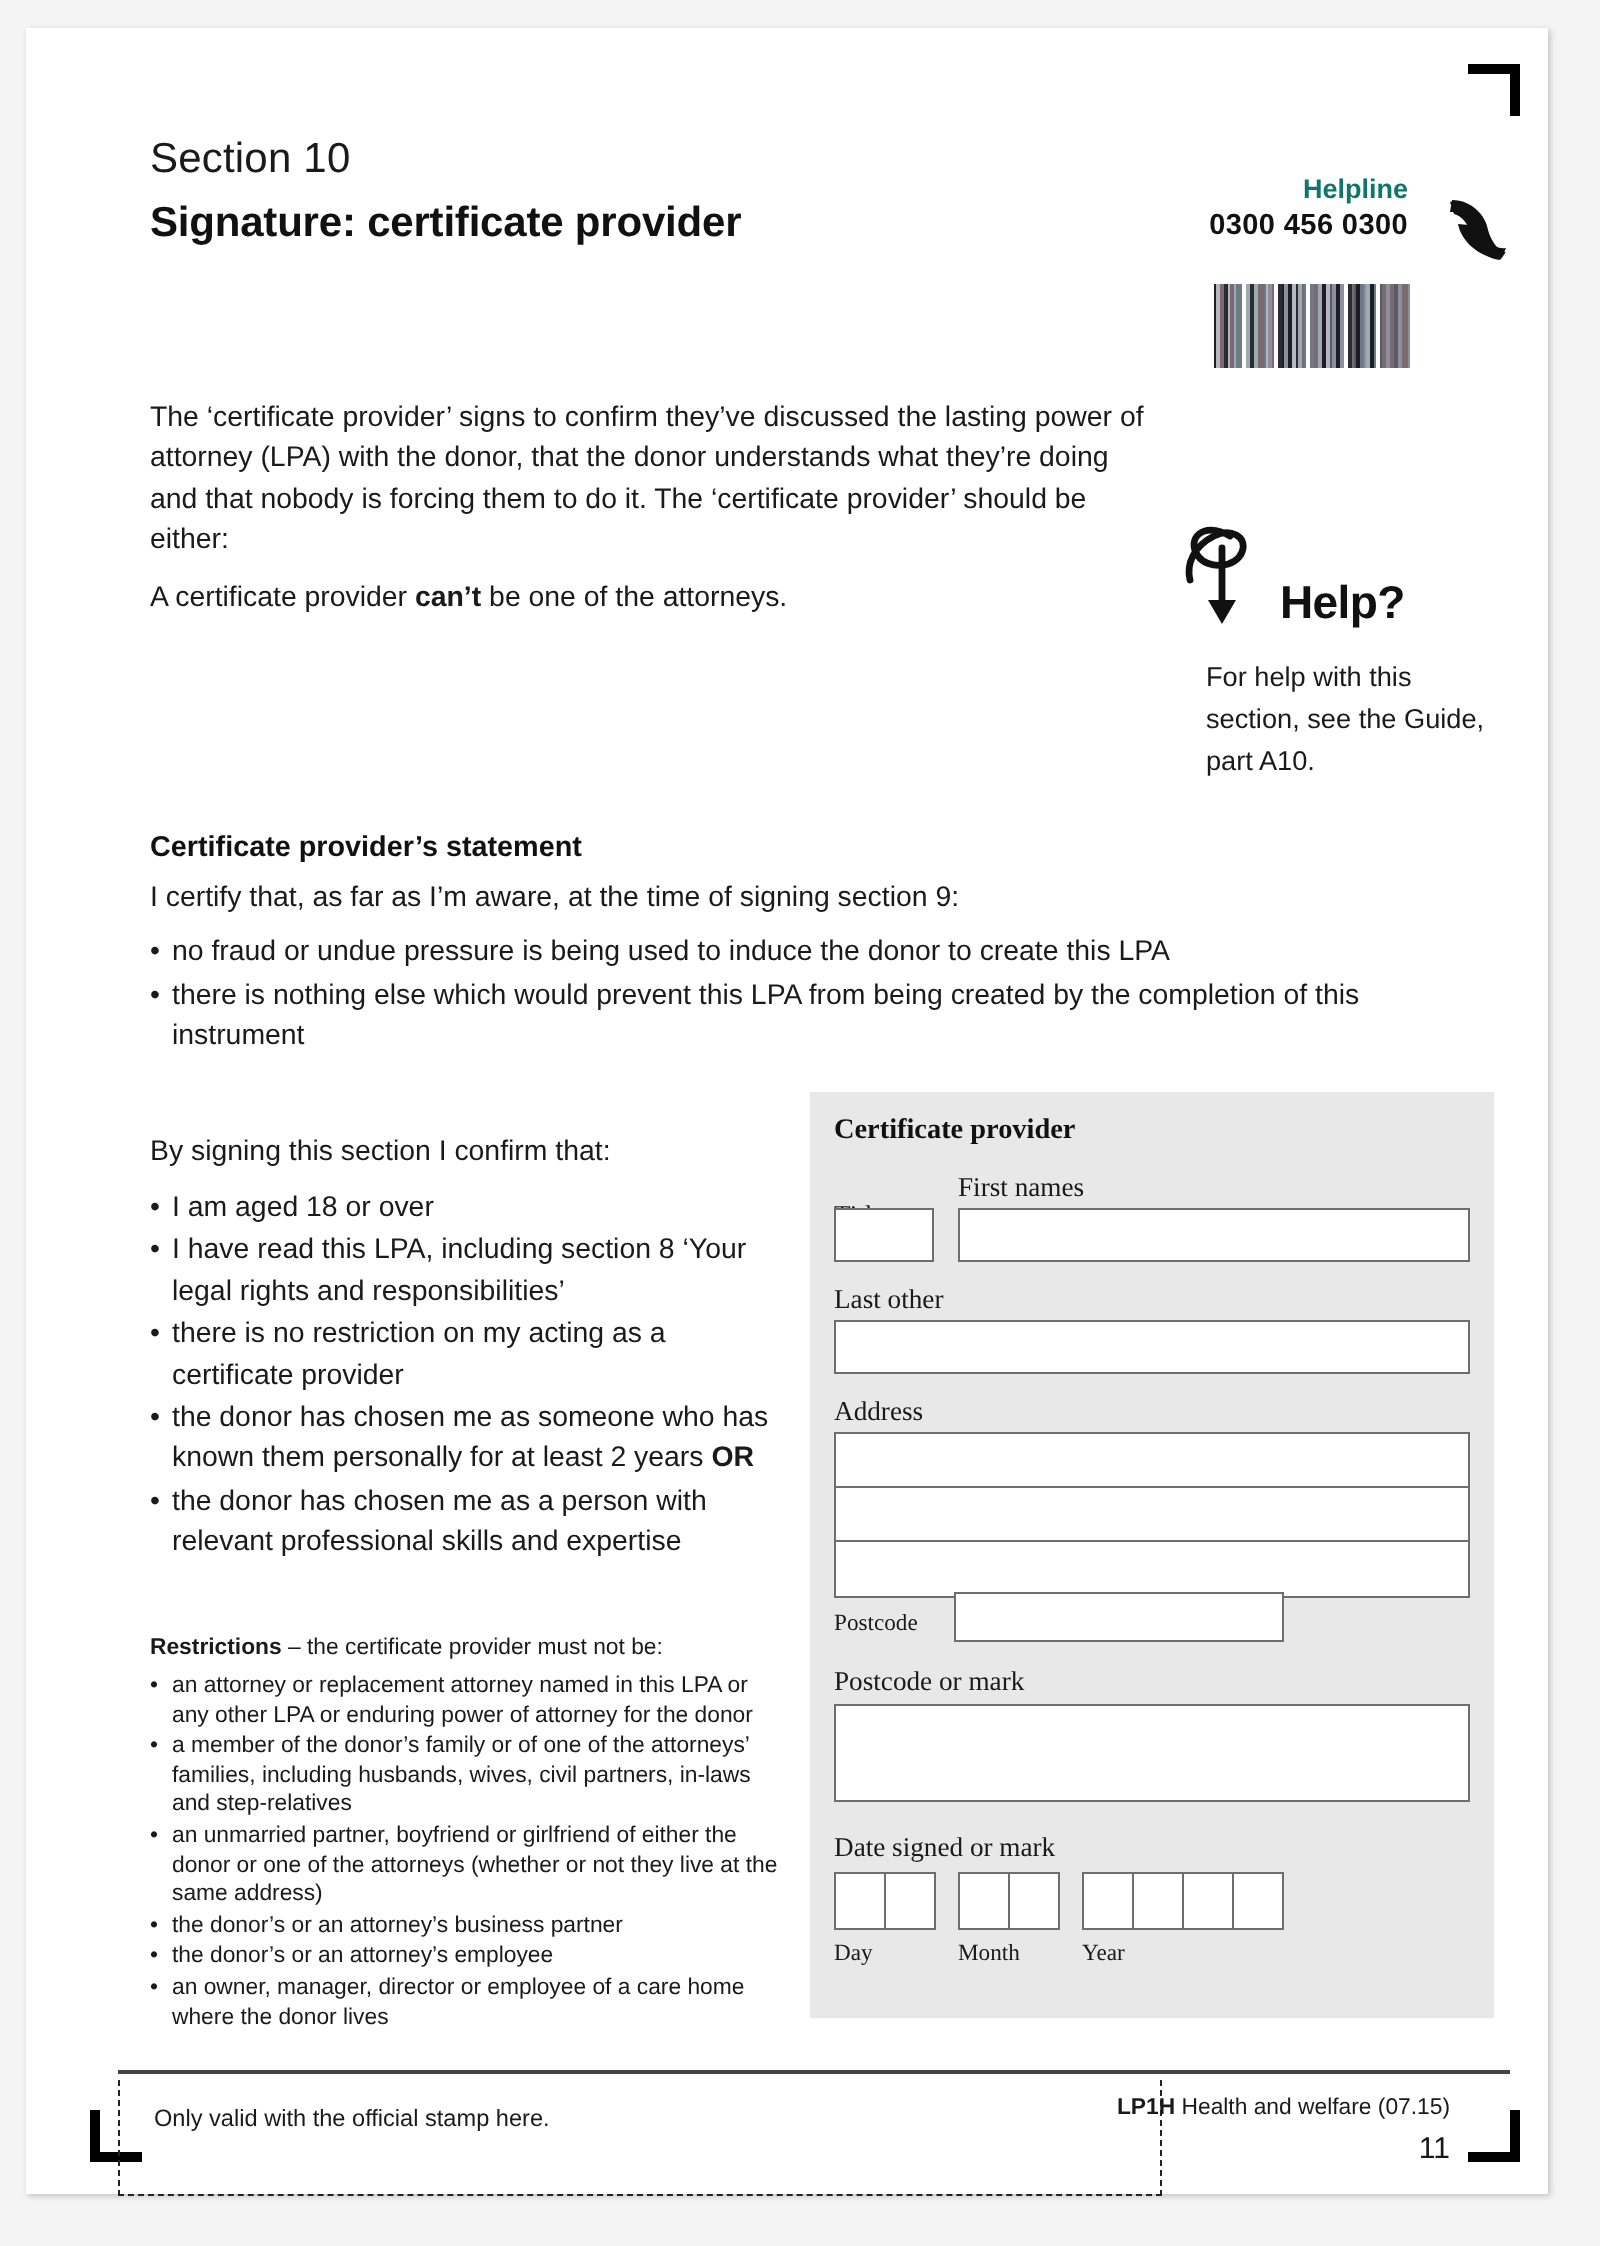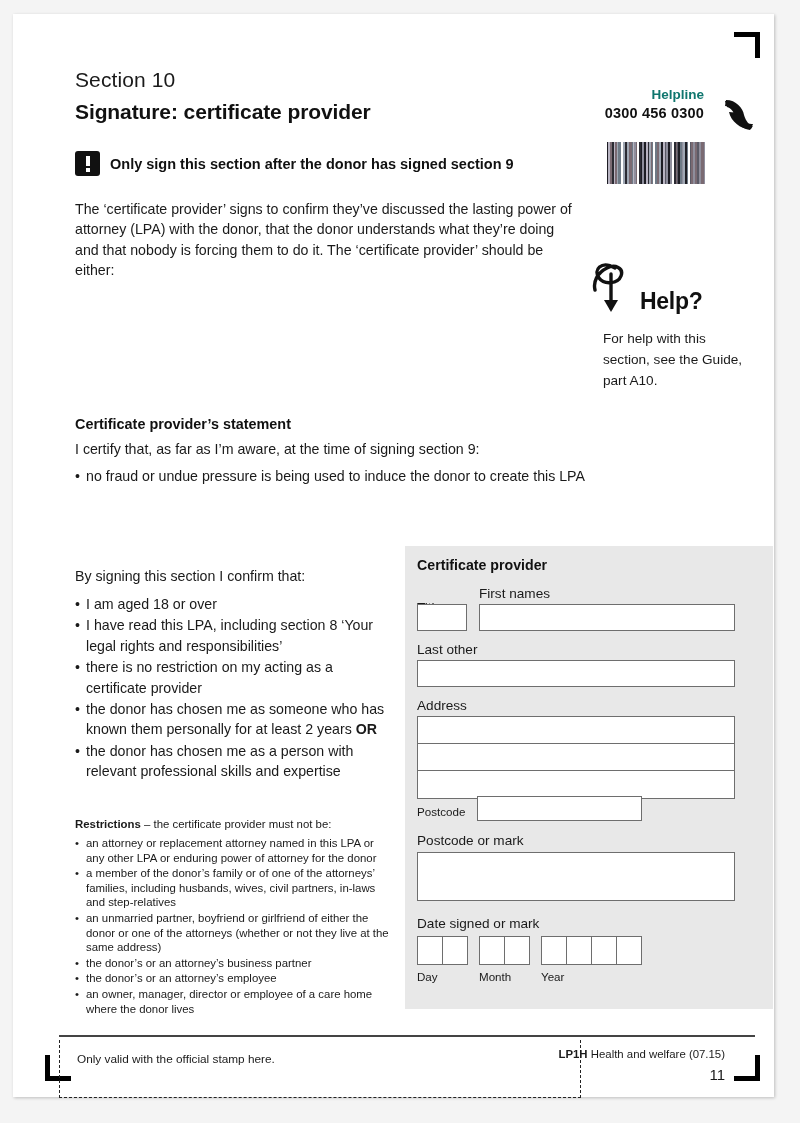--- a/index.html
+++ b/index.html
@@ -145,22 +145,23 @@
   .restr-list {
     position: absolute; left: 62px; top: 822px; width: 320px;
     font-size: 11.4px; line-height: 14.6px; color: #1a1a1a;
   }
   .restr-list li { margin-bottom: 0px; }
   .restr-list li::before { top: -1px; }
 
   
   .panel {
     position: absolute; left: 392px; top: 532px;
-    width: 368px; height: 463px;
+    width: 342px; height: 463px;
     background: #e8e8e8;
+    font-family: Liberation Serif, serif;
   }
   .panel-title {
     position: absolute; left: 12px; top: 11px;
     font-size: 14.2px; font-weight: bold; color: #111;
   }
   .fl {
     font-size: 13.6px; color: #1a1a1a; position: absolute;
   }
   .fl.sm { font-size: 11.6px; }
   .box {
@@ -298,43 +299,41 @@
           <div class="bar" style="width: 1.4px; background: rgb(142, 142, 156);"></div>
           <div class="bar" style="width: 2px; background: rgb(122, 106, 114);"></div>
           <div class="bar" style="width: 2px; background: rgb(90, 90, 102);"></div>
           <div class="bar" style="width: 2px; background: rgb(142, 142, 156);"></div>
           <div class="bar" style="width: 1.4px; background: rgb(122, 106, 114);"></div>
           <div class="bar" style="width: 1.4px; background: rgb(122, 106, 114);"></div>
           <div class="bar" style="width: 1.4px; background: rgb(142, 142, 156);"></div>
         </div>
       </div>
 
-    <div class="warn-row">
-      <span class="warn-icon"></span>
-      <span class="warn-text">Only sign this section after the donor has signed section 9</span>
-    </div>
 
     <div class="intro">
       <p>The ‘certificate provider’ signs to confirm they’ve discussed the lasting power of attorney (LPA) with the donor, that the donor understands what they’re doing and that nobody is forcing them to do it. The ‘certificate provider’ should be either:</p>
+      <p class="after"><span>A certificate provider </span><span class="bold">can’t</span><span> be one of the attorneys.</span></p>
     </div>
 
     <div class="help-wrap">
       <svg width="70" height="62" viewBox="0 0 70 62">
         <path d="M30 6 C16 -2 8 8 14 16 C19 23 33 22 36 14 C39 6 30 2 22 6 C12 11 8 20 10 28" fill="none" stroke="#111" stroke-width="3.4" stroke-linecap="round"></path>
         <path d="M26 12 L26 46" fill="none" stroke="#111" stroke-width="3.4" stroke-linecap="round"></path>
         <path d="M19 38 L26 50 L33 38" fill="#111"></path>
       </svg>
       <div class="help-title">Help?</div>
       <div class="help-body">For help with this section, see the Guide, part A10.</div>
     </div>
 
     <div class="stmt-head">Certificate provider’s statement</div>
     <div class="stmt-lead">I certify that, as far as I’m aware, at the time of signing section 9:</div>
     <ul class="b stmt-list">
       <li>no fraud or undue pressure is being used to induce the donor to create this LPA</li>
+      <li>there is nothing else which would prevent this LPA from being created by the completion of this instrument</li>
     </ul>
 
     <div class="confirm-lead">By signing this section I confirm that:</div>
     <ul class="b confirm-list">
       <li>I am aged 18 or over</li>
       <li>I have read this LPA, including section 8 ‘Your legal rights and responsibilities’</li>
       <li>there is no restriction on my acting as a certificate provider</li>
       <li id="or-bullet">the donor has chosen me as someone who has known them personally for at least 2 years <span class="bold">OR</span></li>
       <li>the donor has chosen me as a person with relevant professional skills and expertise</li>
     </ul>

